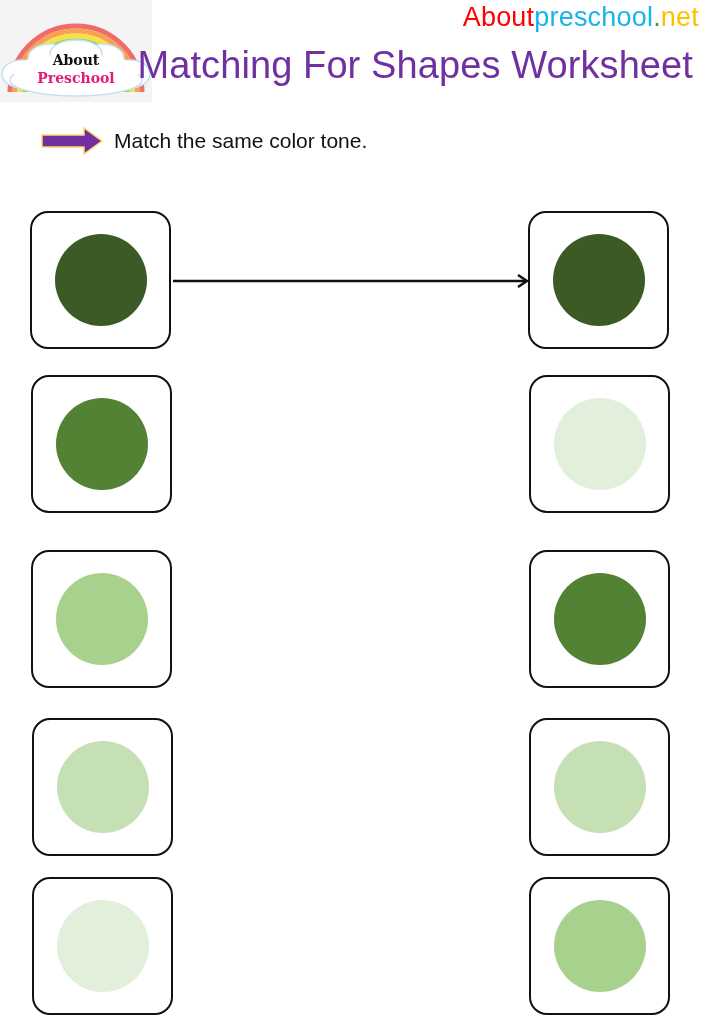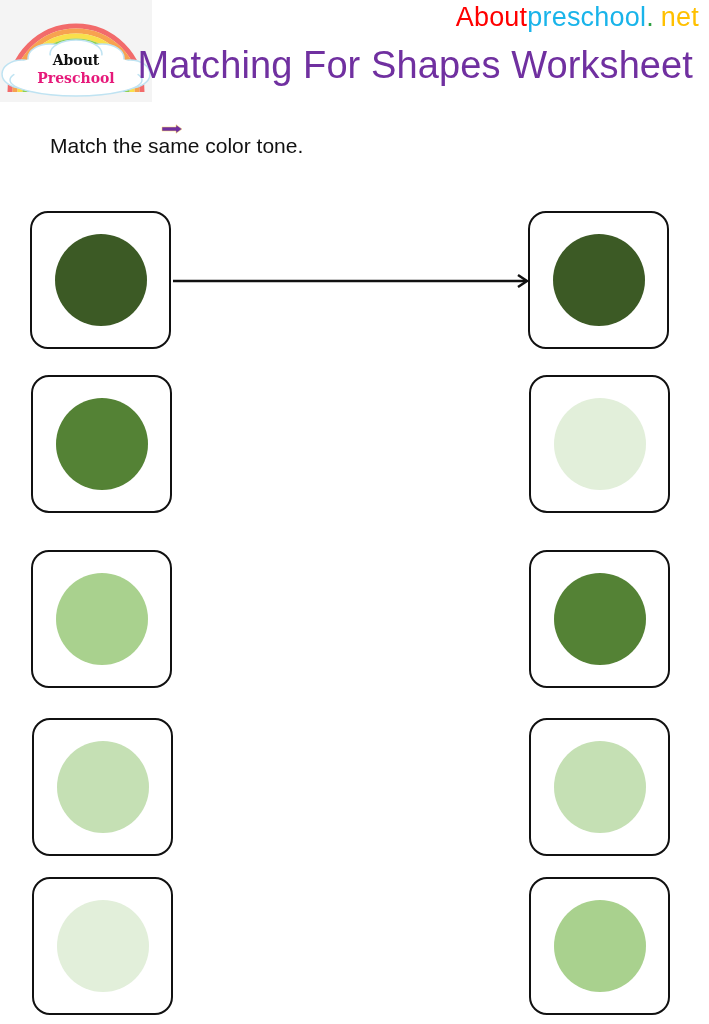--- a/index.html
+++ b/index.html
@@ -7,25 +7,25 @@
 
   .logo { position: absolute; left: 0; top: 0; width: 152px; height: 102px; background: #f4f4f4; overflow: hidden; }
   .logo svg { position: absolute; left: 0; top: 0; }
   .logo-about { position: absolute; left: 0; width: 152px; top: 52px; text-align: center; font-family: "DejaVu Serif", serif; font-weight: bold; font-size: 14px; color: #111; }
   .logo-pre { position: absolute; left: 0; width: 152px; top: 70px; text-align: center; font-family: "DejaVu Serif", serif; font-weight: bold; font-size: 14px; color: #e6197a; }
 
   .site-name { position: absolute; right: 10px; top: 2px; font-size: 27px; letter-spacing: 0.2px; white-space: nowrap; }
   .site-a { color: #ff0000; }
   .site-b { color: #19b4ea; }
   .site-dot { color: #2ea043; }
-  .site-c { color: #ffc000; margin-left: 7px; }
+  .site-c { color: #ffc000; }
 
   .title { position: absolute; right: 16px; top: 44px; font-size: 38px; color: #7030a0; white-space: nowrap; letter-spacing: 0.1px; }
 
-  .instruction { position: absolute; left: 40px; top: 124px; height: 34px; display: flex; align-items: center; flex-direction: column; }
+  .instruction { position: absolute; left: 40px; top: 124px; height: 34px; display: flex; align-items: center; }
   .instruction svg { width: 64px; height: 30px; }
   .instruction-text { margin-left: 10px; font-size: 21px; color: #111; }
 
   .box { position: absolute; width: 141px; height: 138px; border: 2px solid #111; border-radius: 18px; box-sizing: border-box; background: #fff; }
   .circle { position: absolute; width: 92px; height: 92px; border-radius: 50%; left: 50%; top: 50%; transform: translate(-50%, -50%); }
 
   .connector { position: absolute; left: 173px; top: 272px; }
 </style>
 </head>
 <body>

